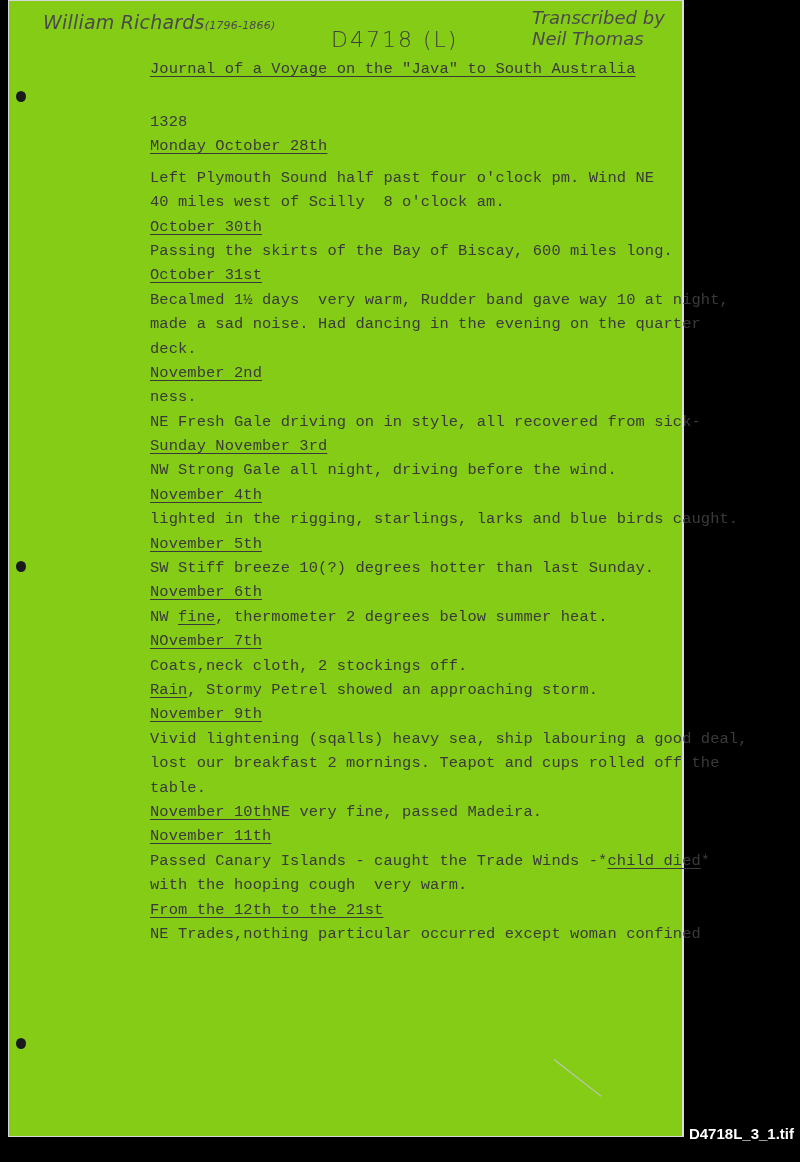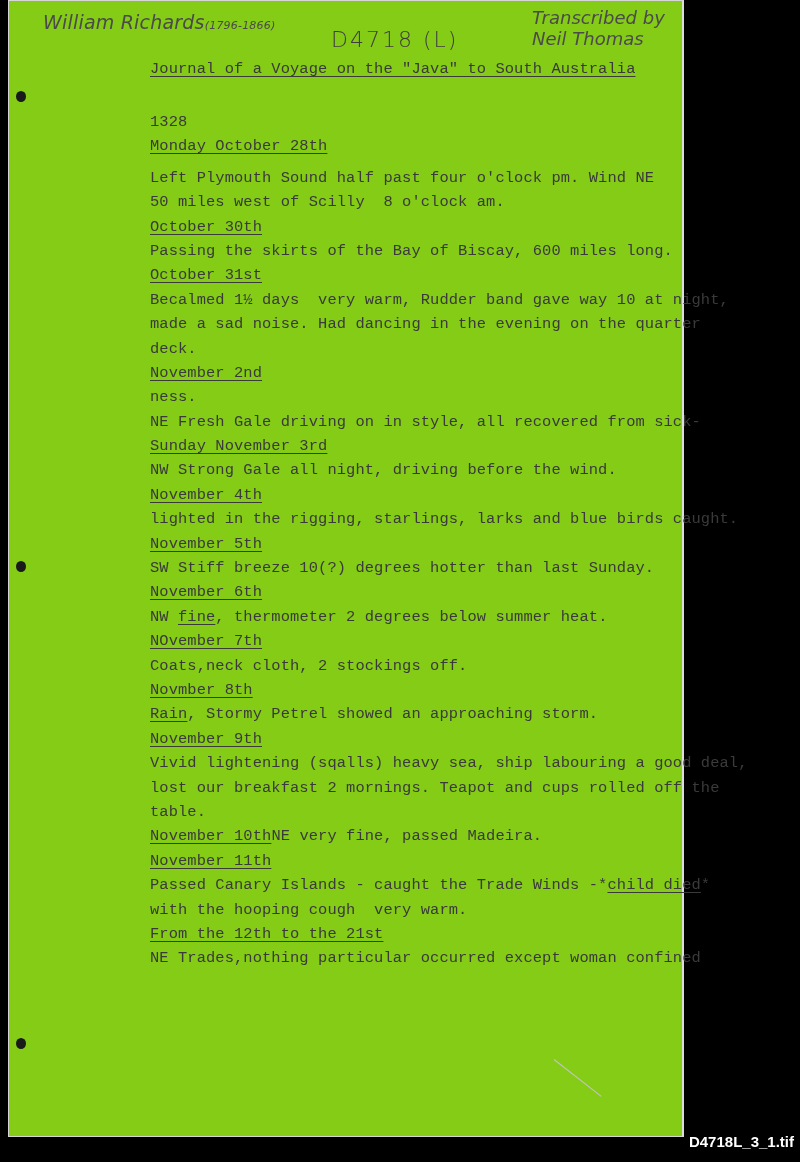--- a/index.html
+++ b/index.html
@@ -37,21 +37,21 @@
   }
   .line { height: 24.4px; line-height: 24.4px; white-space: pre; }
   .u { text-decoration: underline; text-underline-offset: 3px; text-decoration-thickness: 1px; }
   .title-line { height: 24px; line-height: 24px; }
   .gap { height: 29px; }
   .crease {
     position: absolute; left: 545px; top: 1058px; width: 60px; height: 1px;
     background: #c4c4c4; transform: rotate(38deg); transform-origin: left center;
   }
   .footer-label {
-    position: absolute; right: 6px; bottom: 12px;
+    position: absolute; right: 6px; bottom: 20px;
     font-family: "Liberation Sans", sans-serif; font-weight: bold;
     color: #ffffff; font-size: 15px;
   }
 </style>
 </head>
 <body>
 
 <div class="page">
 
   <div class="hand hand-author">
@@ -65,21 +65,21 @@
   <div class="punch" style="top:1037px"></div>
 
   <div class="typed">
     <div class="line title-line"><span class="u">Journal of a Voyage on the "Java" to South Australia</span></div>
     <div class="gap"></div>
     <div class="line">1328</div>
 
     <div class="line"><span class="u">Monday October 28th</span></div>
     <div style="height:7px"></div>
     <div class="line">Left Plymouth Sound half past four o'clock pm. Wind NE</div>
-    <div class="line">50 miles west of Scilly  8 o'clock am.</div>
+    <div class="line">40 miles west of Scilly  8 o'clock am.</div>
 
     <div class="line"><span class="u">October 30th</span></div>
     <div class="line">Passing the skirts of the Bay of Biscay, 600 miles long.</div>
 
     <div class="line"><span class="u">October 31st</span></div>
     <div class="line">Becalmed 1½ days  very warm, Rudder band gave way 10 at night,</div>
     <div class="line">made a sad noise. Had dancing in the evening on the quarter</div>
     <div class="line">deck.</div>
 
     <div class="line"><span class="u">November 2nd</span></div>
@@ -94,21 +94,20 @@
 
     <div class="line"><span class="u">November 5th</span></div>
     <div class="line">SW Stiff breeze 10(?) degrees hotter than last Sunday.</div>
 
     <div class="line"><span class="u">November 6th</span></div>
     <div class="line"><span>NW </span><span class="u">fine</span><span>, thermometer 2 degrees below summer heat.</span></div>
 
     <div class="line"><span class="u">NOvember 7th</span></div>
     <div class="line">Coats,neck cloth, 2 stockings off.</div>
 
-    <div class="line"><span class="u">Novmber 8th</span></div>
     <div class="line"><span></span><span class="u">Rain</span><span>, Stormy Petrel showed an approaching storm.</span></div>
 
     <div class="line"><span class="u">November 9th</span></div>
     <div class="line">Vivid lightening (sqalls) heavy sea, ship labouring a good deal,</div>
     <div class="line">lost our breakfast 2 mornings. Teapot and cups rolled off the</div>
     <div class="line">table.</div>
 
     <div class="line"><span class="u">November 10th</span><span>NE very fine, passed Madeira.</span></div>
 
     <div class="line"><span class="u">November 11th</span></div>

